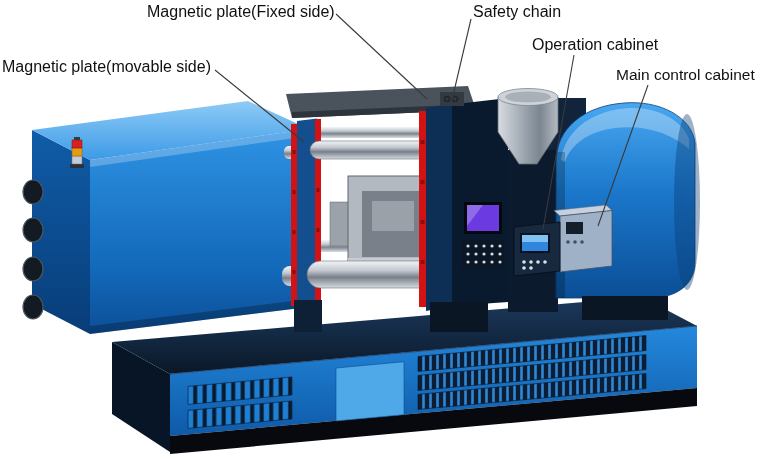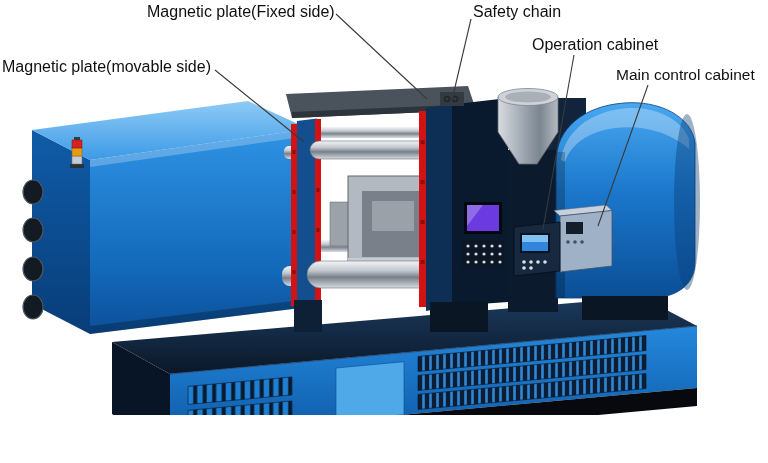--- a/index.html
+++ b/index.html
@@ -1,16 +1,16 @@
 <!DOCTYPE html>
 <html><head>
 <meta charset="utf-8">
 <style>
   html,body{margin:0;padding:0;background:#ffffff;}
-  .stage{position:relative;width:768px;height:415px;background:#ffffff;overflow:hidden;
+  .stage{position:relative;width:768px;height:463px;background:#ffffff;overflow:hidden;
          font-family:"Liberation Sans", sans-serif;text-align:center;}
   svg{display:block;}
   .label-text{font-family:"Liberation Sans", sans-serif;font-size:16px;fill:#101010;}
   .label-text-sm{font-family:"Liberation Sans", sans-serif;font-size:15.5px;fill:#101010;}
   .leader{stroke:#3a3a3a;stroke-width:1.1;fill:none;}
 </style>
 </head>
 <body>
 
 <div class="stage">

